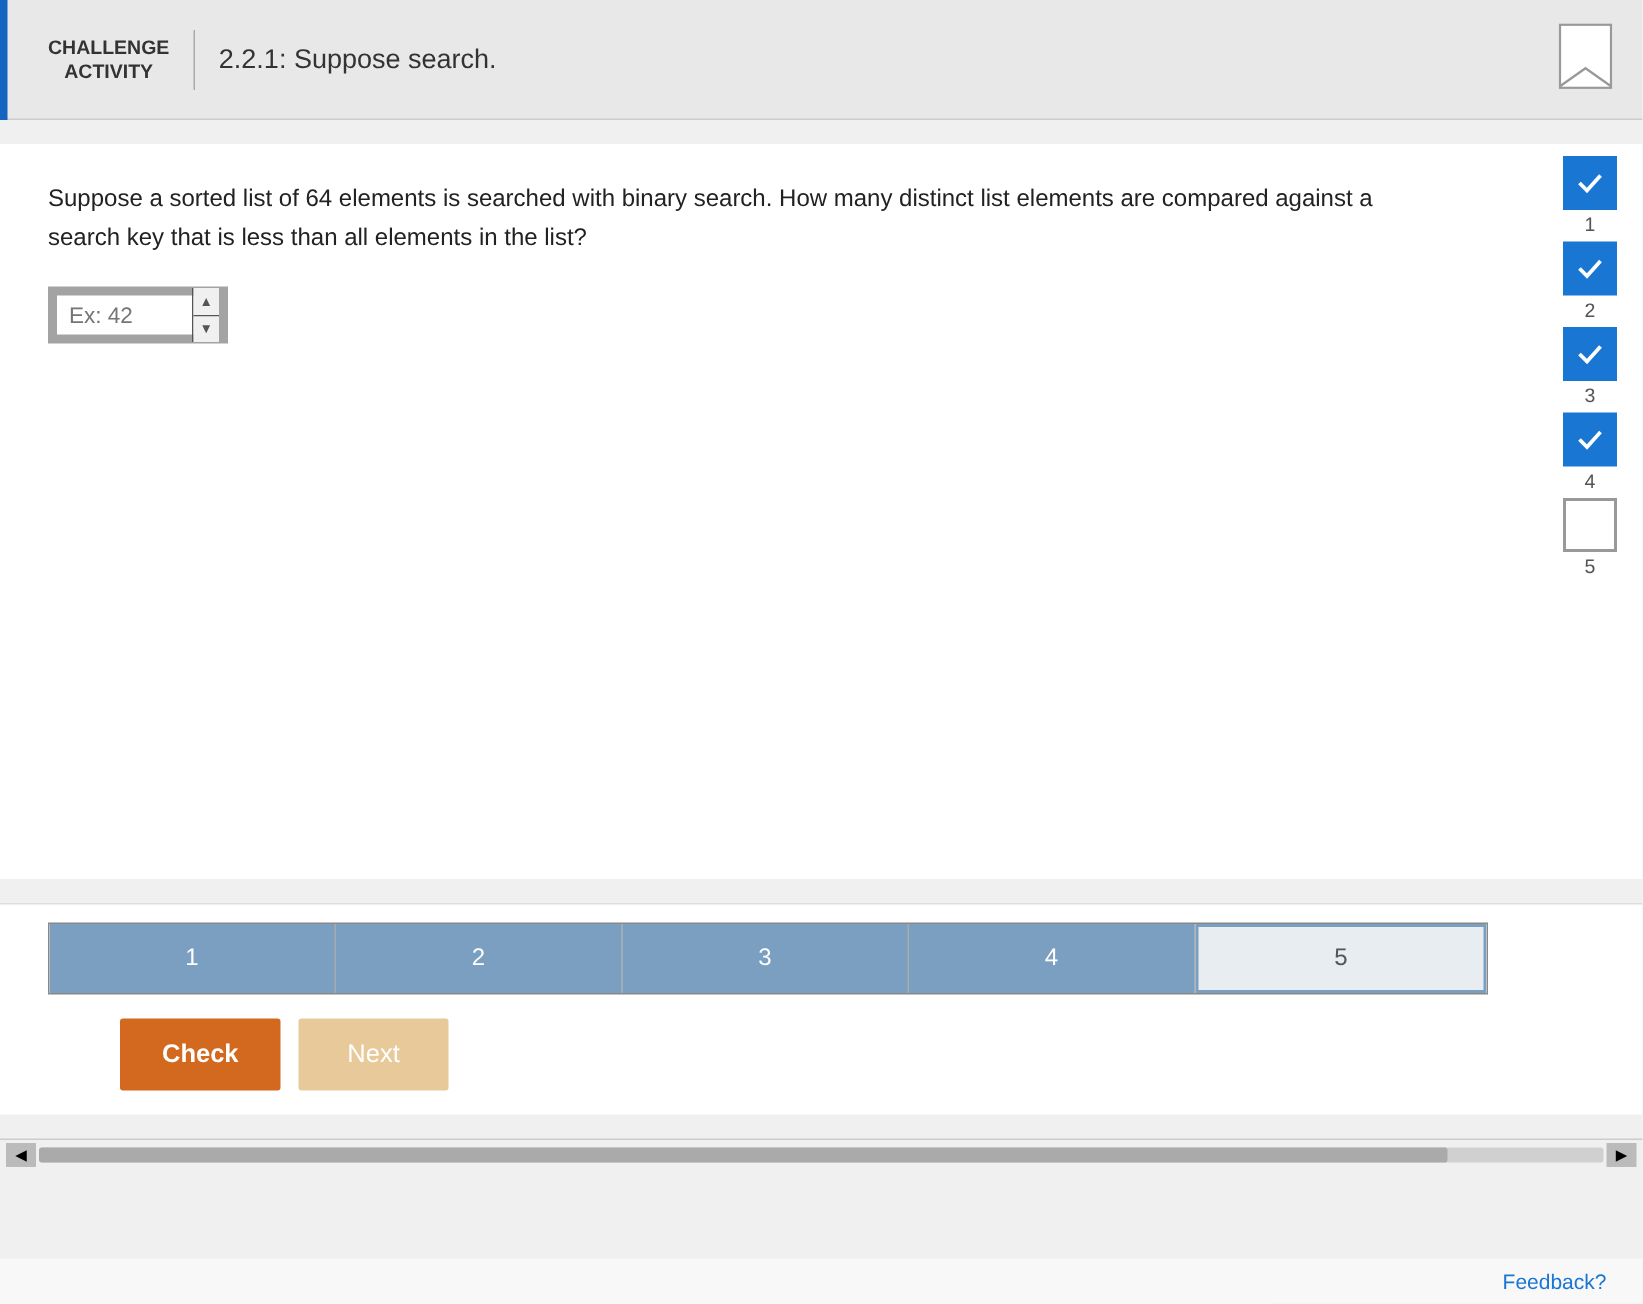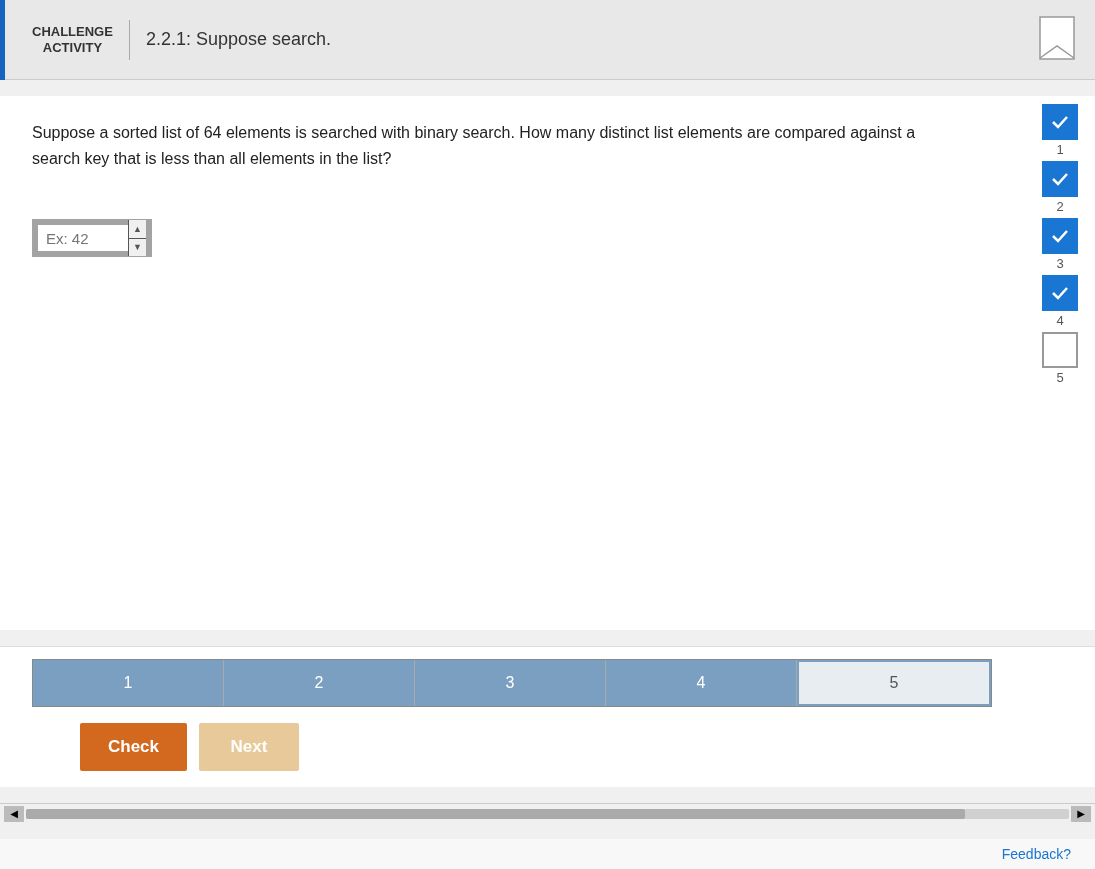--- a/index.html
+++ b/index.html
@@ -94,21 +94,21 @@
       text-decoration: none;
       cursor: pointer;
       margin-bottom: 32px;
       display: inline-block;
     }
 
     .question-text {
       font-size: 16px;
       color: #222;
       line-height: 1.6;
-      margin-bottom: 48px;
+      margin-bottom: 20px;
       max-width: 900px;
     }
 
     .input-area {
       display: flex;
       align-items: center;
     }
 
     .number-input-wrapper {
       display: flex;
@@ -248,21 +248,20 @@
 
     .btn-next {
       background: #e8c99a;
       color: #fff;
       border: none;
       padding: 14px 28px;
       font-size: 17px;
       cursor: pointer;
       border-radius: 2px;
       min-width: 100px;
-      font-weight: bold;
     }
 
     
     .scrollbar-area {
       background: #f0f0f0;
       height: 20px;
       display: flex;
       align-items: center;
       padding: 0 4px;
       border-top: 1px solid #ccc;
@@ -297,20 +296,21 @@
     }
 
     
     .footer-area {
       background: #f8f8f8;
       height: 30px;
       display: flex;
       align-items: center;
       justify-content: flex-end;
       padding-right: 24px;
+      margin-top: 44px;
     }
     .footer-link {
       color: #1976d2;
       font-size: 14px;
       text-decoration: none;
       cursor: pointer;
     }
   </style>
 </head>
 <body>

